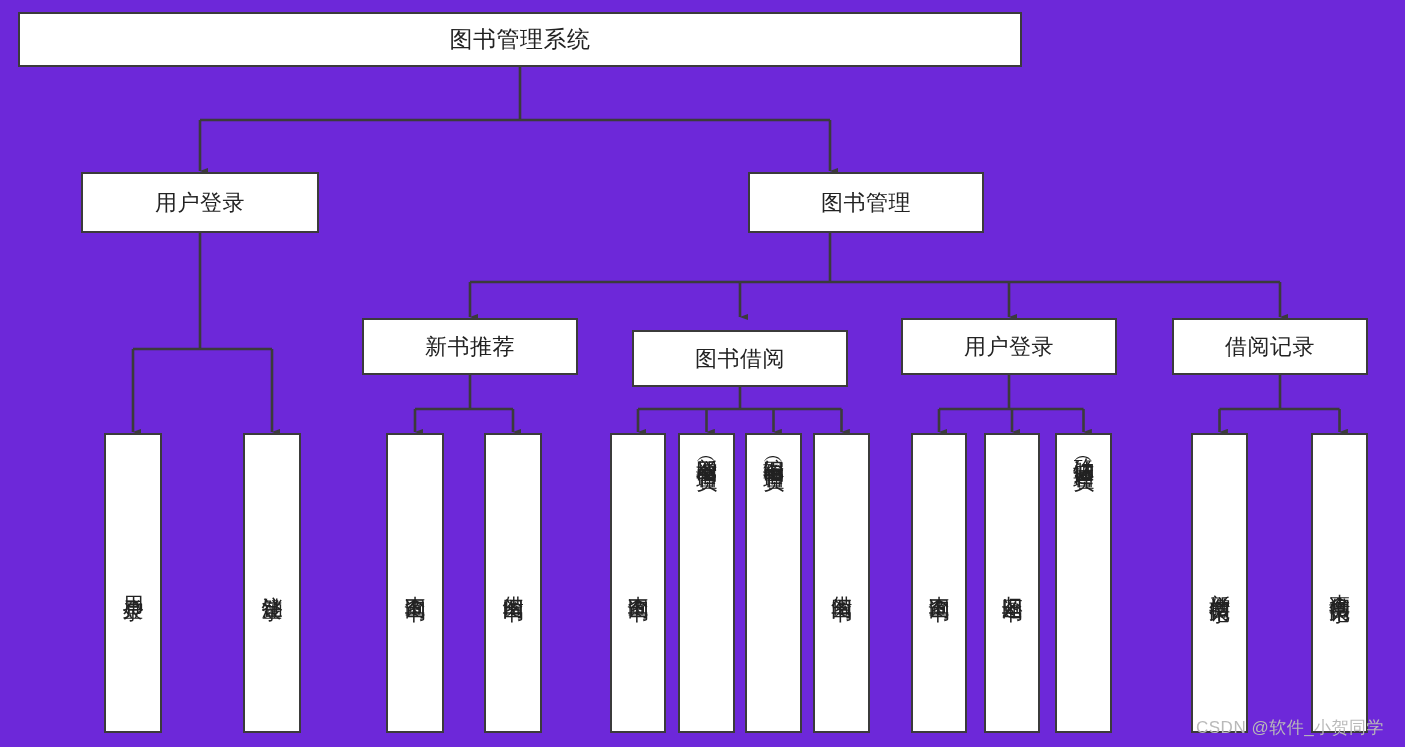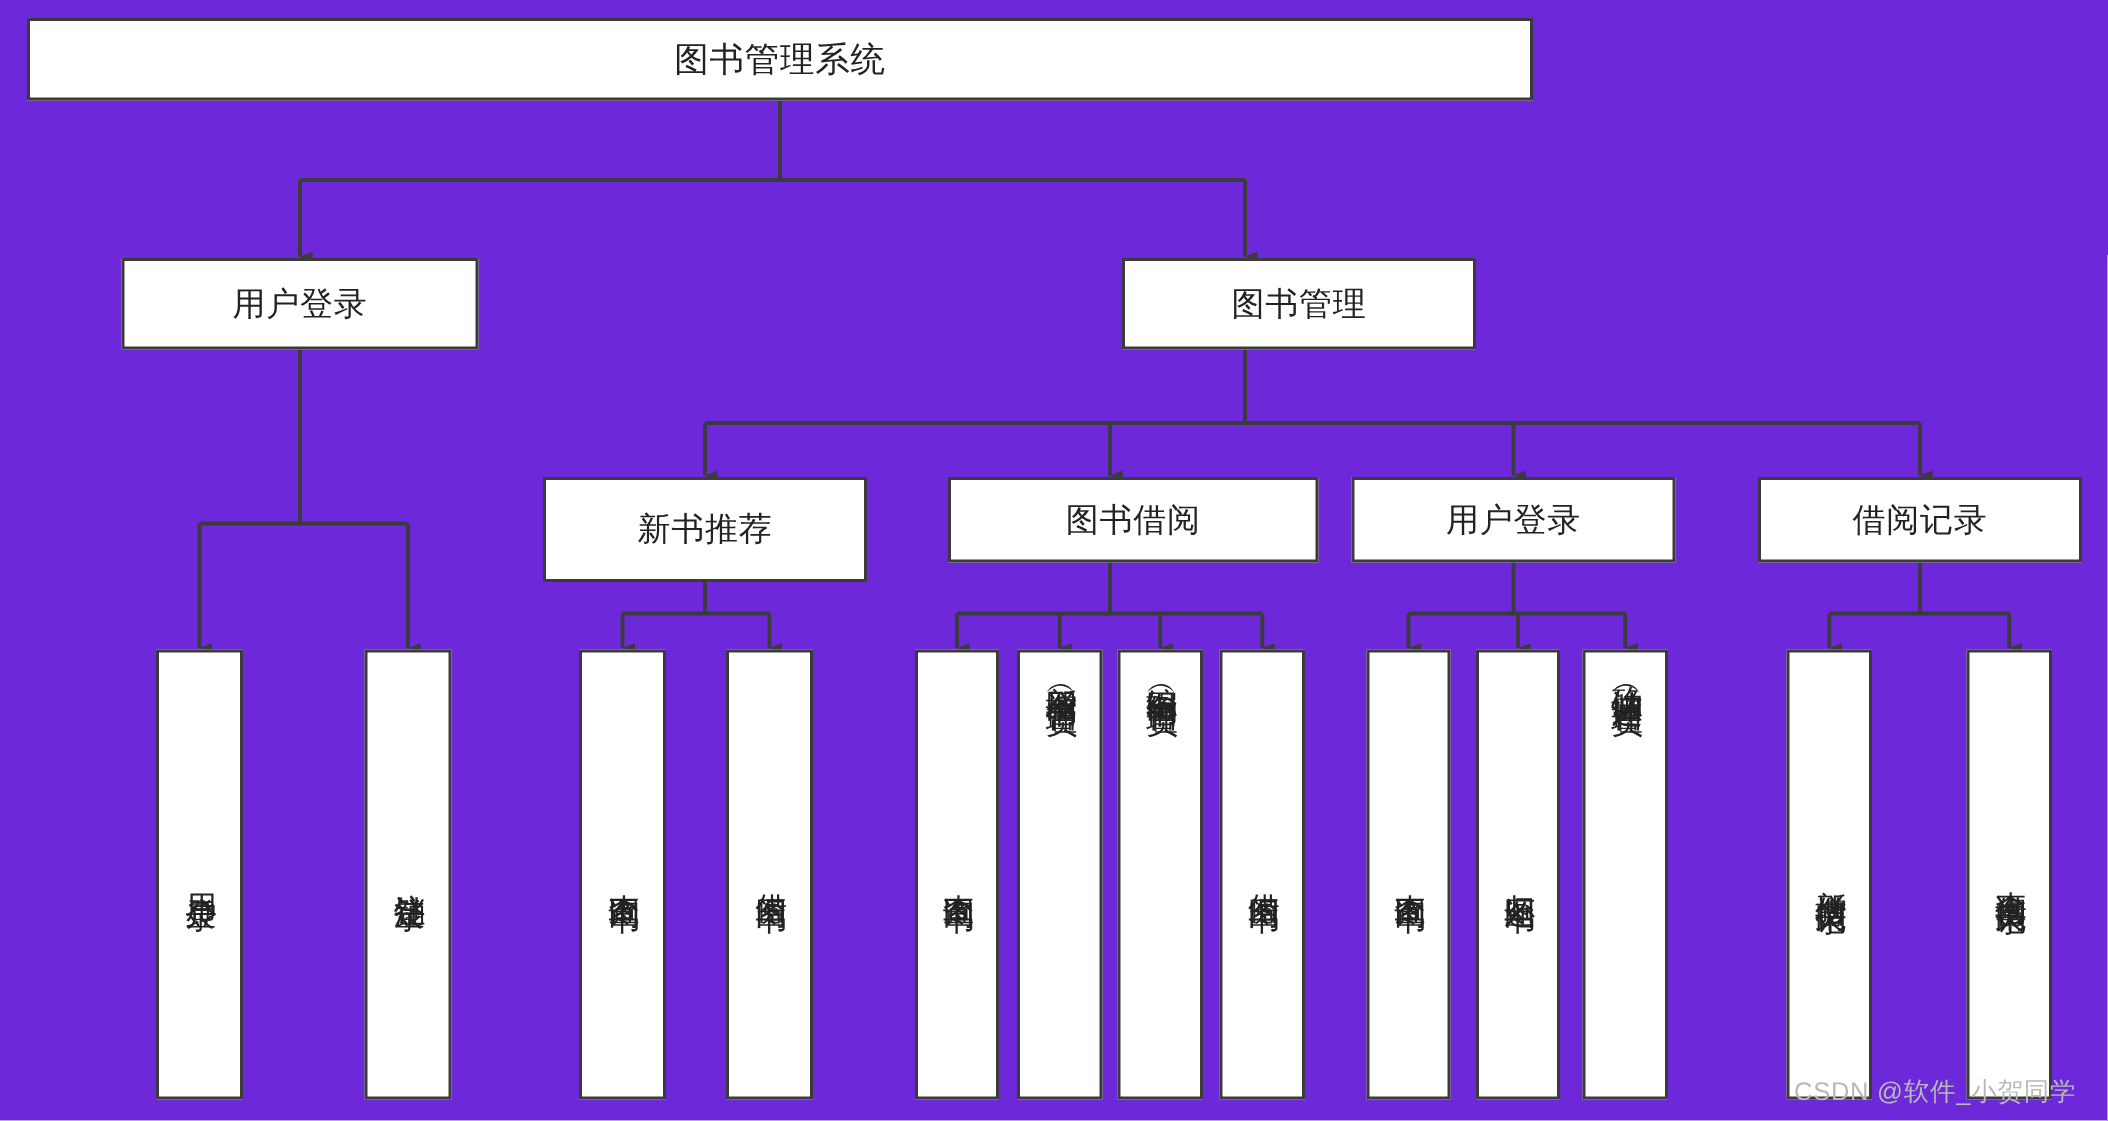--- a/index.html
+++ b/index.html
@@ -126,30 +126,30 @@
     <span class="label">图书管理系统</span>
   </div>
 
   <div class="node h" style="left: 81px; top: 172px; width: 238px; height: 61px;">
     <span class="label">用户登录</span>
   </div>
   <div class="node h" style="left: 748px; top: 172px; width: 236px; height: 61px;">
     <span class="label">图书管理</span>
   </div>
 
-  <div class="node h" style="left: 362px; top: 318px; width: 216px; height: 70px;">
+  <div class="node h" style="left: 362px; top: 318px; width: 216px; height: 57px;">
     <span class="label">新书推荐</span>
   </div>
-  <div class="node h" style="left: 632px; top: 318px; width: 247px; height: 57px;">
+  <div class="node h" style="left: 632px; top: 330px; width: 216px; height: 57px;">
     <span class="label">图书借阅</span>
   </div>
   <div class="node h" style="left: 901px; top: 318px; width: 216px; height: 57px;">
     <span class="label">用户登录</span>
   </div>
-  <div class="node h" style="left: 1172px; top: 318px; width: 216px; height: 57px;">
+  <div class="node h" style="left: 1172px; top: 318px; width: 196px; height: 57px;">
     <span class="label">借阅记录</span>
   </div>
 
   <div class="node v centered" style="left: 104px; top: 433px; width: 58px; height: 300px;">
     <span class="label">用户登录</span>
   </div>
   <div class="node v centered" style="left: 243px; top: 433px; width: 58px; height: 300px;">
     <span class="label">注销登录</span>
   </div>
   <div class="node v centered" style="left: 386px; top: 433px; width: 58px; height: 300px;">

